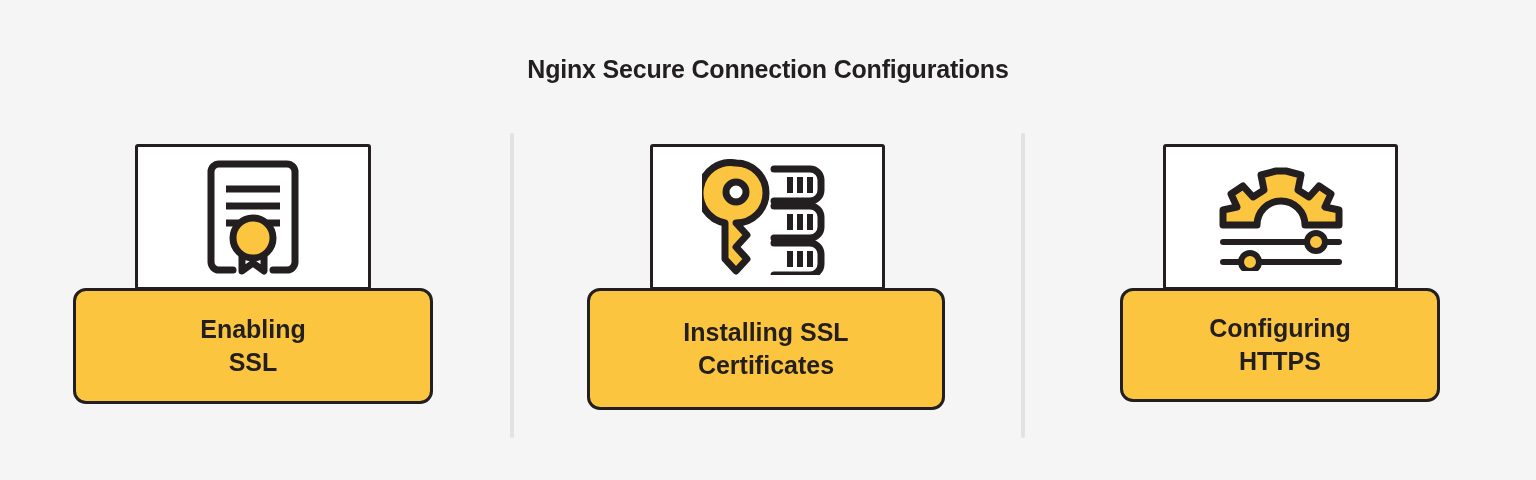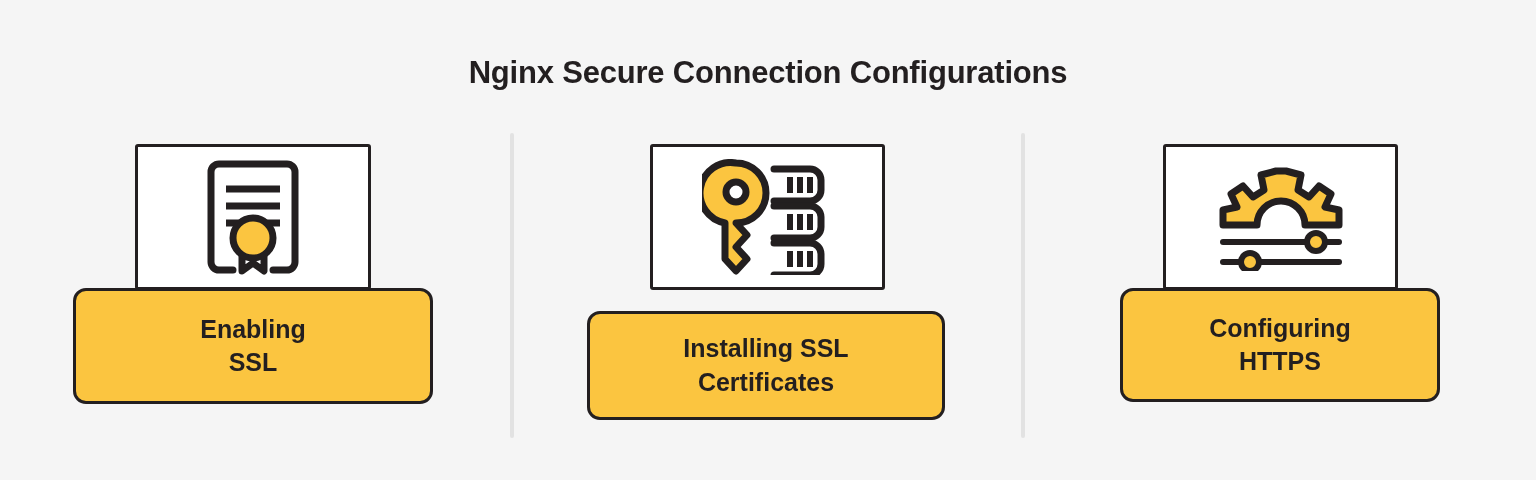--- a/index.html
+++ b/index.html
@@ -21,21 +21,21 @@
     background: #f5f5f5;
   }
 
   
   .title {
     position: absolute;
     top: 54px;
     left: 0;
     width: 100%;
     text-align: center;
-    font-size: 31px;
+    font-size: 25px;
     font-weight: bold;
     color: #231f20;
     letter-spacing: -0.2px;
     line-height: 1.2;
   }
 
   
   .divider {
     position: absolute;
     top: 133px;
@@ -78,21 +78,21 @@
     background: #fbc540;
     border: 3px solid #231f20;
     border-radius: 13px;
     box-sizing: border-box;
     display: flex;
     align-items: center;
     justify-content: center;
     text-align: center;
   }
   .c1 .labelbox { width: 360px; height: 116px; }
-  .c2 .labelbox { width: 358px; height: 109px; margin-top: 23px; }
+  .c2 .labelbox { width: 358px; height: 122px; }
   .c3 .labelbox { width: 320px; height: 114px; }
 
   .labelbox .label {
     font-size: 25px;
     font-weight: bold;
     color: #231f20;
     line-height: 1.33;
     white-space: pre-line;
   }
   .c1 .labelbox .label { font-size: 25px; }

